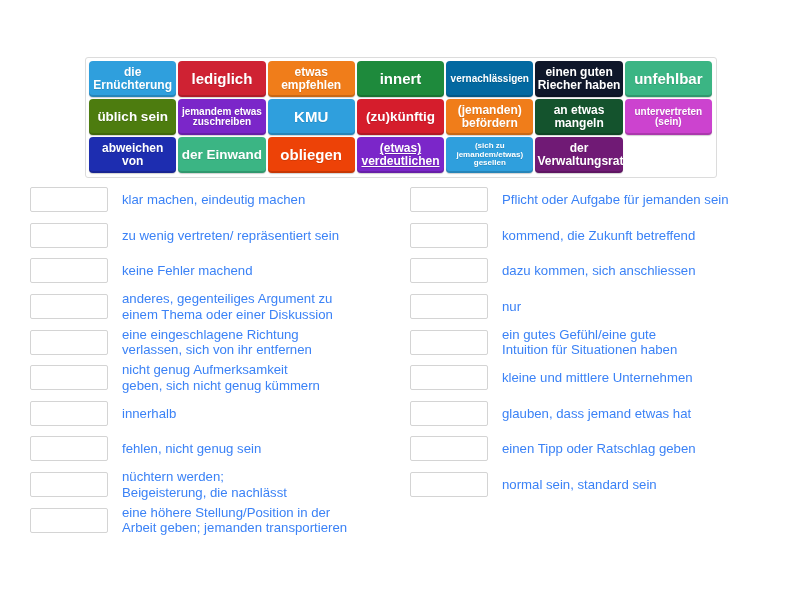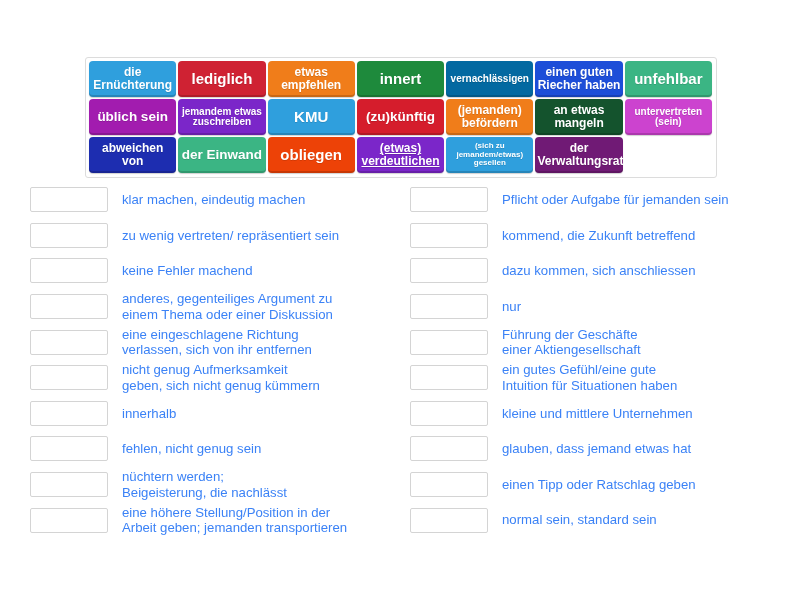--- a/index.html
+++ b/index.html
@@ -117,30 +117,30 @@
       <div class="tile" style="background: rgb(240, 125, 26);">
         <span class="t fs-md" style="white-space: pre-line;">etwas
 empfehlen</span>
       </div>
       <div class="tile" style="background: rgb(30, 138, 60);">
         <span class="t fs-xl" style="white-space: pre-line;">innert</span>
       </div>
       <div class="tile" style="background: #0369a1;">
         <span class="t fs-sm" style="white-space: pre-line;">vernachlässigen</span>
       </div>
-      <div class="tile" style="background: #1d4ed8;">
+      <div class="tile" style="background: #0f172a;">
         <span class="t fs-md" style="white-space: pre-line;">einen guten
 Riecher haben</span>
       </div>
       <div class="tile" style="background: rgb(59, 181, 132);">
         <span class="t fs-xl" style="white-space: pre-line;">unfehlbar</span>
       </div>
     </div>
     <div class="tile-row">
-      <div class="tile" style="background: #a21caf;">
+      <div class="tile" style="background: #4d7c0f;">
         <span class="t fs-lg" style="white-space: pre-line;">üblich sein</span>
       </div>
       <div class="tile" style="background: rgb(123, 38, 201);">
         <span class="t fs-sm" style="white-space: pre-line;">jemandem etwas
 zuschreiben</span>
       </div>
       <div class="tile" style="background: rgb(47, 159, 221);">
         <span class="t fs-xl" style="white-space: pre-line;">KMU</span>
       </div>
       <div class="tile" style="background: rgb(213, 29, 44);">
@@ -249,25 +249,20 @@
       <div class="answer-row">
         <div class="drop-box"></div>
         <div class="def-text">dazu kommen, sich anschliessen</div>
       </div>
       <div class="answer-row">
         <div class="drop-box"></div>
         <div class="def-text">nur</div>
       </div>
       <div class="answer-row">
         <div class="drop-box"></div>
-        <div class="def-text">Führung der Geschäfte
-einer Aktiengesellschaft</div>
-      </div>
-      <div class="answer-row">
-        <div class="drop-box"></div>
         <div class="def-text">ein gutes Gefühl/eine gute
 Intuition für Situationen haben</div>
       </div>
       <div class="answer-row">
         <div class="drop-box"></div>
         <div class="def-text">kleine und mittlere Unternehmen</div>
       </div>
       <div class="answer-row">
         <div class="drop-box"></div>
         <div class="def-text">glauben, dass jemand etwas hat</div>

